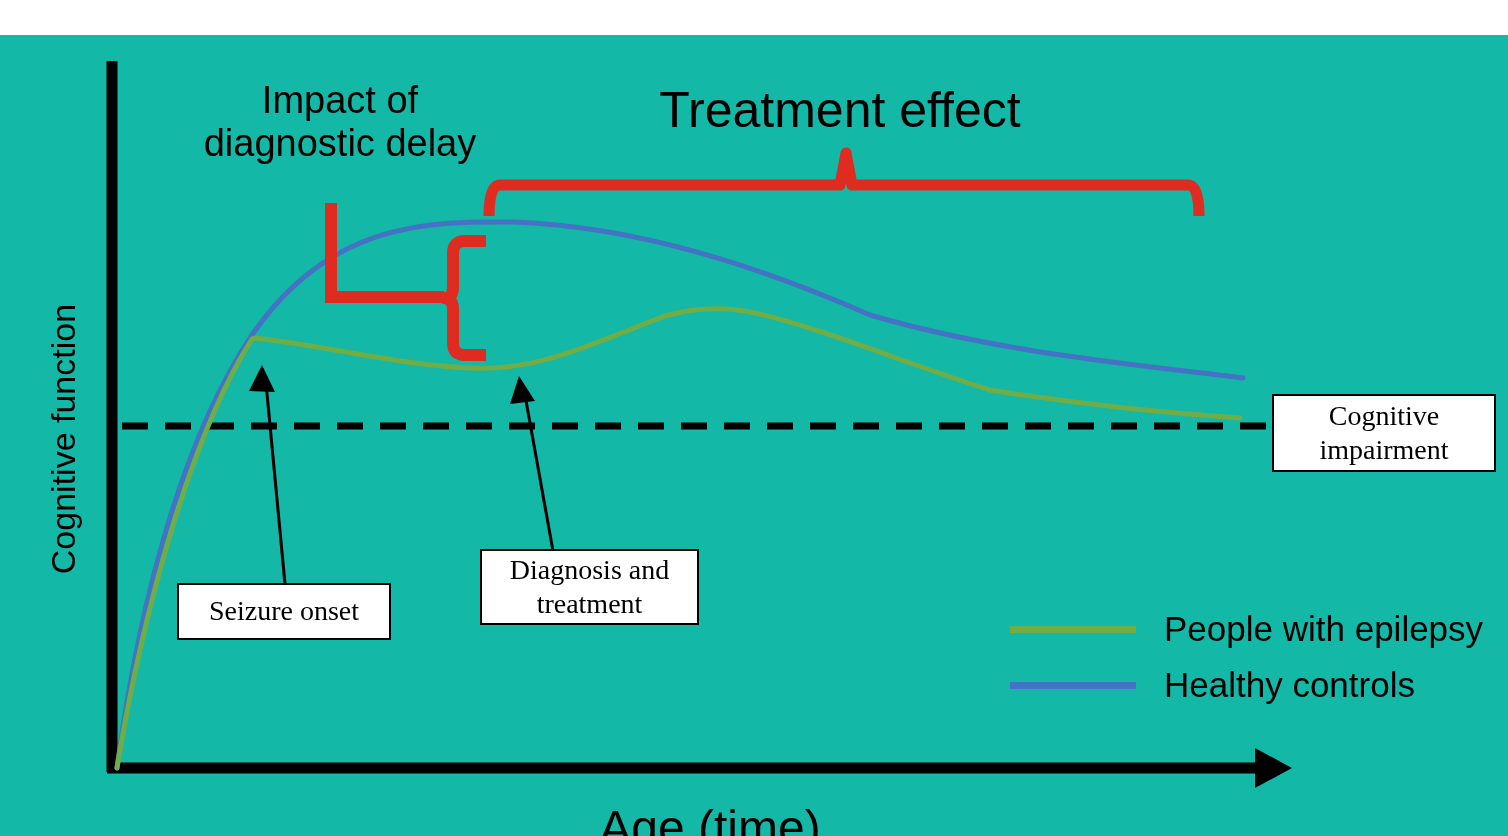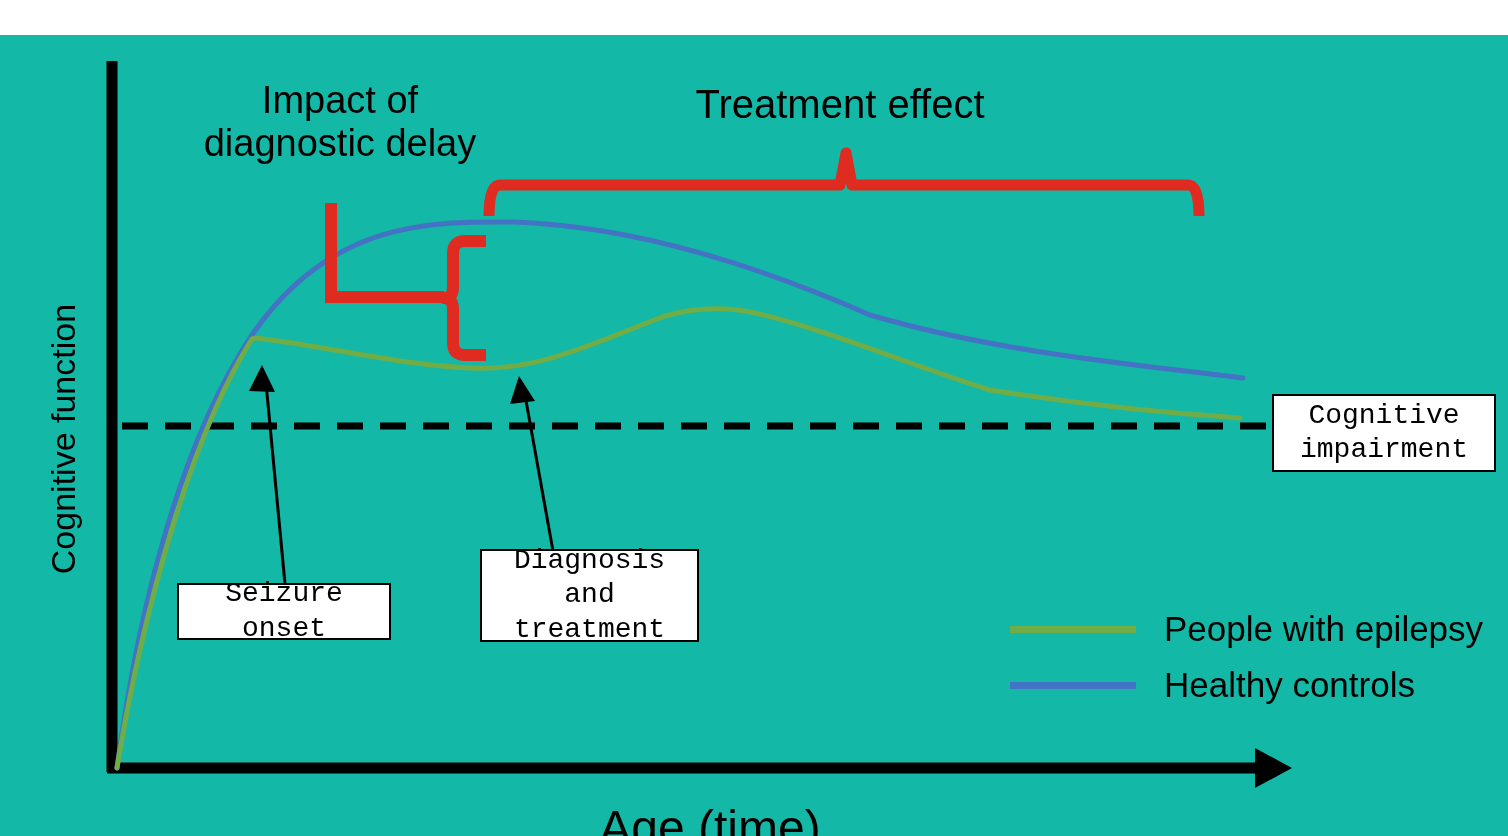--- a/index.html
+++ b/index.html
@@ -38,21 +38,21 @@
     top: 44px;
     width: 310px;
     text-align: center;
     font-size: 38px;
   }
   #treatment-heading {
     left: 640px;
     top: 47px;
     width: 400px;
     text-align: center;
-    font-size: 40px;
+    font-size: 50px;
   }
   
   #y-axis-title {
     left: -102px;
     top: 385px;
     width: 330px;
     text-align: center;
     font-size: 34px;
     transform: rotate(-90deg);
     transform-origin: center center;
@@ -68,35 +68,35 @@
   .callout {
     position: absolute;
     border: 2px solid #000;
     background: #ffffff;
     box-sizing: border-box;
     display: flex;
     align-items: center;
     justify-content: center;
     text-align: center;
     font-size: 28px;
-    font-family: Liberation Mono, monospace;
+    font-family: Liberation Serif, serif;
     color: #000;
     line-height: 1.22;
   }
   #callout-seizure {
     left: 177px;
     top: 548px;
     width: 214px;
     height: 57px;
   }
   #callout-diagnosis {
     left: 480px;
     top: 514px;
     width: 219px;
-    height: 93px;
+    height: 76px;
   }
   #callout-impairment {
     left: 1272px;
     top: 359px;
     width: 224px;
     height: 78px;
   }
   
   #legend {
     position: absolute;

